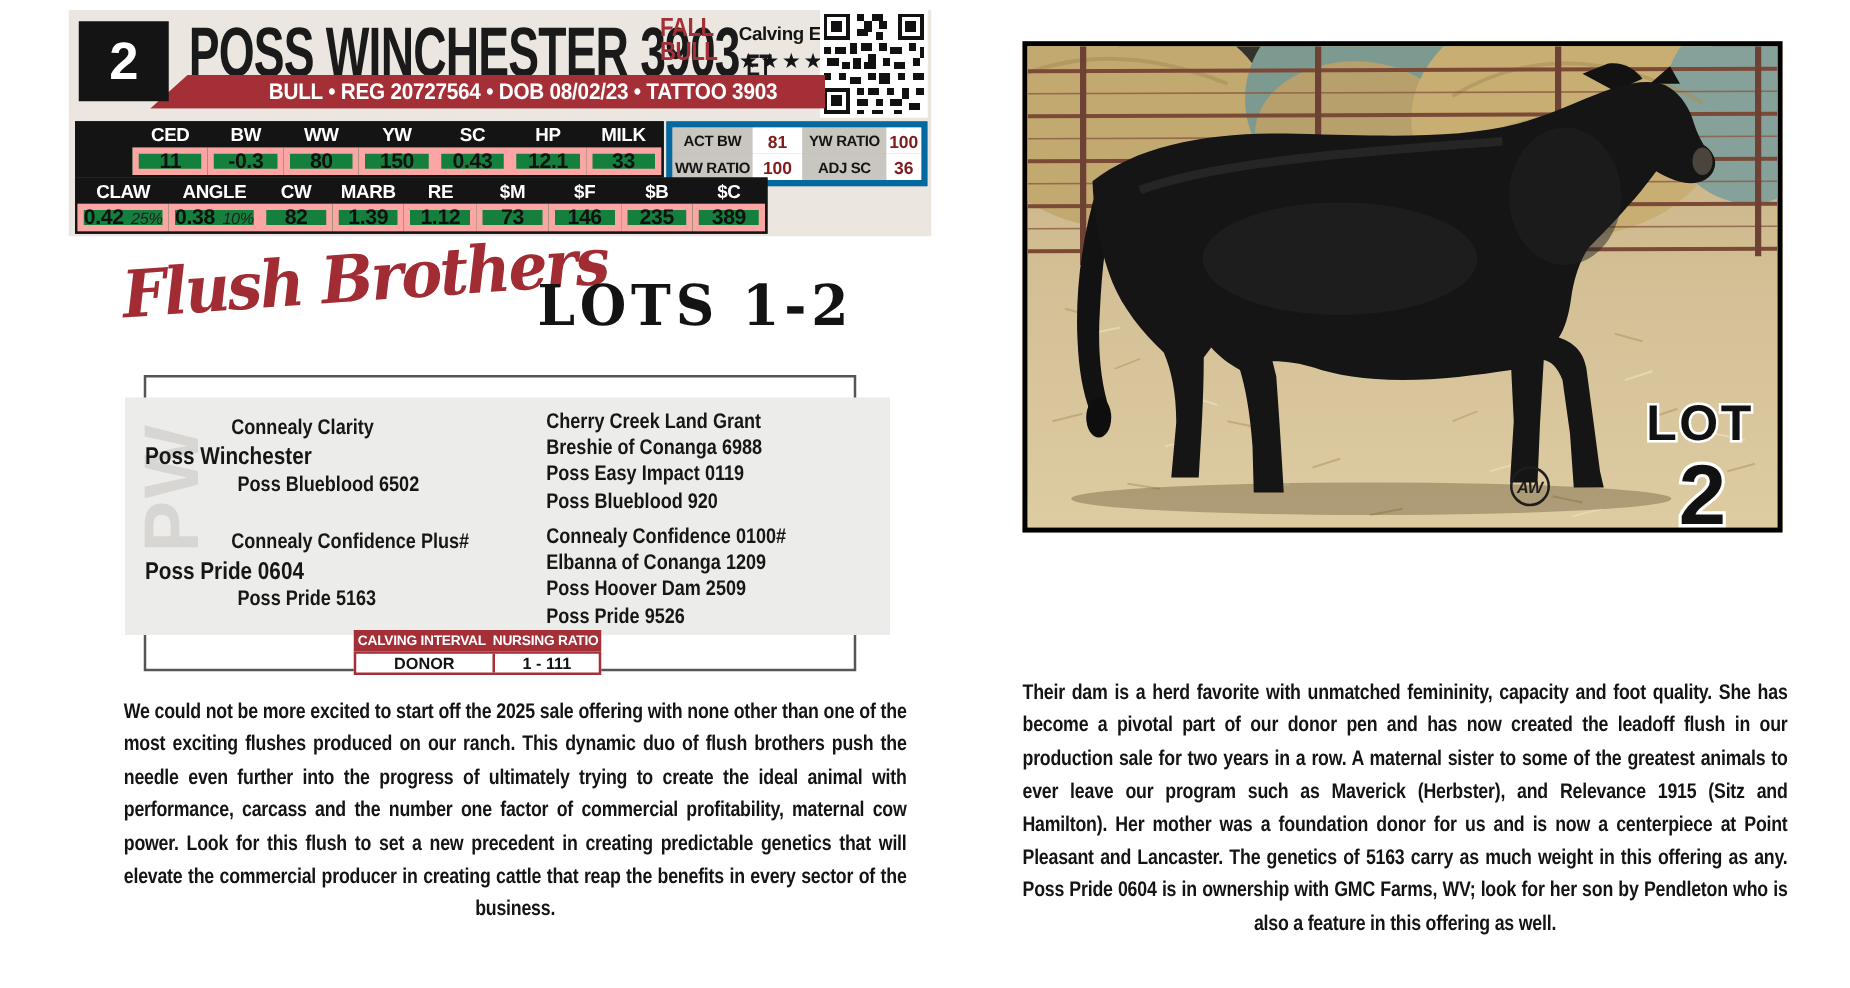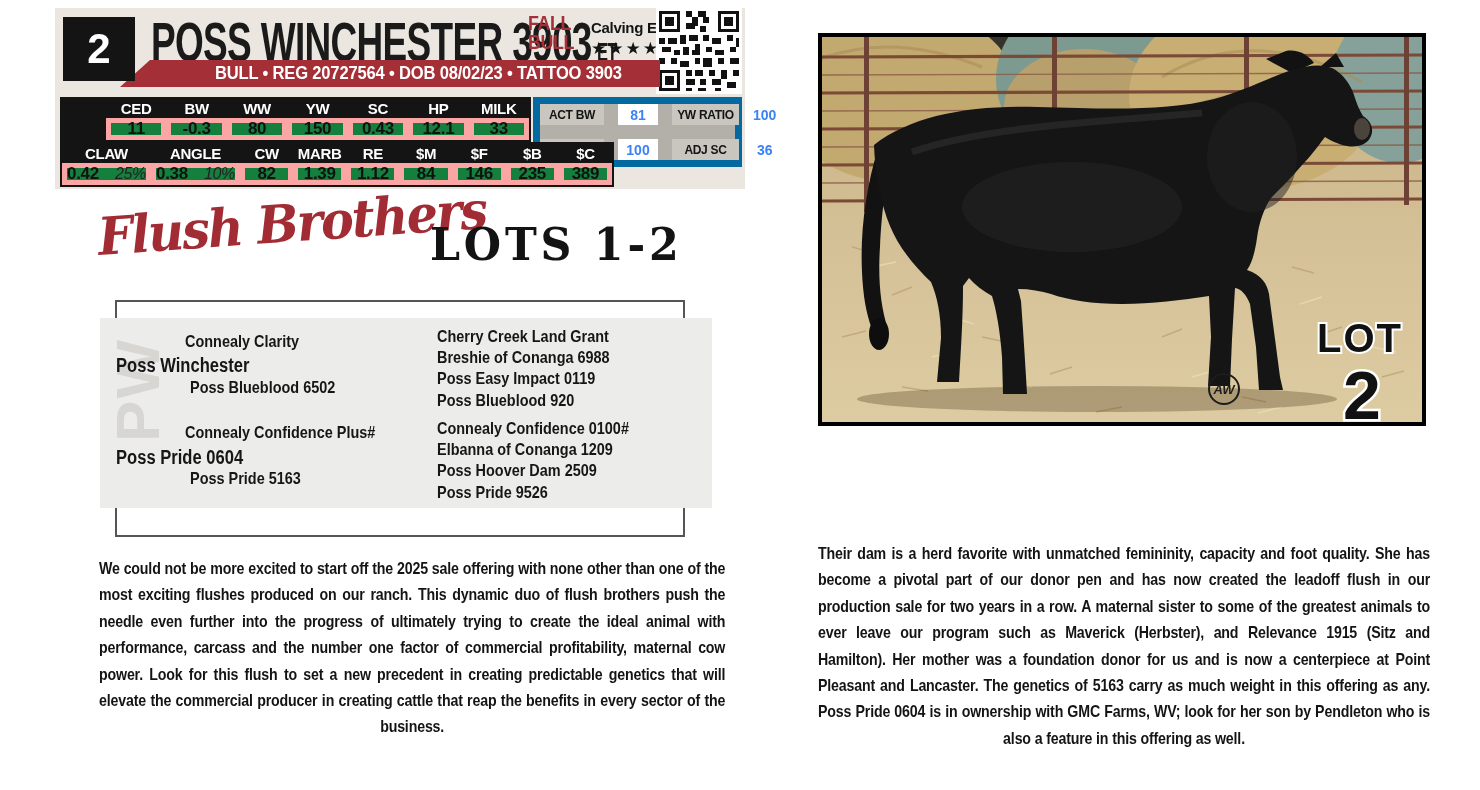--- a/index.html
+++ b/index.html
@@ -30,27 +30,27 @@
   .qr { position:absolute; left:601px; top:0px; width:86px; height:86px; background:#fff; }
 
   
   .epd { position:absolute; display:grid; border:2px solid #141414; background:#141414; }
   .t1 { left:60px; top:97px; width:471px; grid-template-columns:repeat(7,1fr); grid-template-rows:19px 22px;padding-left:44px; }
   .t2 { left:60px; top:142px; width:554px; grid-template-columns:repeat(9,1fr); grid-template-rows:19px 22px; }
   .epd .h { background:#141414; color:#fff; font-weight:bold; font-size:15px; display:flex;
             align-items:center; justify-content:center; letter-spacing:-0.3px; }
   .epd .v { background:#15803d; color:#111; font-weight:bold; font-size:17px; display:flex;
             align-items:center; justify-content:center; border:5px solid #fca5a5; letter-spacing:-0.3px; }
-  .epd .v small { font-size:16px; font-weight:normal; font-style:italic; margin-left:16px; color:#222; }
+  .epd .v small { font-size:13px; font-weight:normal; font-style:italic; margin-left:6px; color:#222; }
   .actbox { position:absolute; left:533px; top:97px; width:209px; display:grid;
-            grid-template-columns:64px 40px 67px 1fr; grid-auto-rows:21px; gap:14px; background:#b3b0aa;
-            border:7px solid #0369a1; }
+            grid-template-columns:64px 40px 67px 1fr; grid-auto-rows:21px; gap:0; background:#b3b0aa;
+            border:5px solid #0369a1; }
   .actbox .al { background:#C9C6C0; color:#141414; font-weight:bold; font-size:12px; display:flex;
                 align-items:center; justify-content:center; letter-spacing:-0.3px; }
-  .actbox .av { background:#fff; color:#3b82f6; font-weight:bold; font-size:14px; display:flex;
+  .actbox .av { background:#fff; color:#7f1d1d; font-weight:bold; font-size:14px; display:flex;
                 align-items:center; justify-content:center; }
 
   
   .script-title { position:absolute; left:98px; top:206px; font-family:"DejaVu Serif", serif;
                   font-style:italic; font-weight:bold; font-size:52px; color:#A12C34;
                   transform:rotate(-4deg) scaleX(.95); transform-origin:0 50%; letter-spacing:-2px; }
   .lots-title { position:absolute; left:430px; top:218px; font-family:"DejaVu Serif", serif;
                 font-weight:bold; font-size:45px; color:#131313; letter-spacing:4px;
                 transform:scaleX(.95); transform-origin:0 0; }
 
@@ -218,21 +218,21 @@
         <span>0.42</span>
         <small>25%</small>
       </div>
     <div class="v">
         <span>0.38</span>
         <small>10%</small>
       </div>
     <div class="v">82</div>
     <div class="v">1.39</div>
     <div class="v">1.12</div>
-    <div class="v">84</div>
+    <div class="v">73</div>
     <div class="v">146</div>
     <div class="v">235</div>
     <div class="v">389</div>
   </div>
 
   <div class="script-title">Flush Brothers</div>
   <div class="lots-title">LOTS 1-2</div>
 
   <div class="ped-outline"></div>
   <div class="ped-panel"></div>
@@ -249,20 +249,30 @@
     <div>Poss Easy Impact 0119</div>
     <div>Poss Blueblood 920</div>
   </div>
   <div class="ped-right pr-2">
     <div>Connealy Confidence 0100#</div>
     <div>Elbanna of Conanga 1209</div>
     <div>Poss Hoover Dam 2509</div>
     <div>Poss Pride 9526</div>
   </div>
 
+  <div class="mini">
+    <div class="mh">
+      <div>CALVING INTERVAL</div>
+      <div>NURSING RATIO</div>
+    </div>
+    <div class="mv">
+      <div>DONOR</div>
+      <div>1 - 111</div>
+    </div>
+  </div>
 
   <p class="para para-left">We could not be more excited to start off the 2025 sale offering with none other than one of the most exciting flushes produced on our ranch.  This dynamic duo of flush brothers push the needle even further into the progress of ultimately trying to create the ideal animal with performance, carcass and the number one factor of commercial profitability, maternal cow power.  Look for this flush to set a new precedent in creating predictable genetics that will elevate the commercial producer in creating cattle that reap the benefits in every sector of the business.</p>
 
   <figure class="photo">
     <svg viewBox="0 0 600 385" preserveAspectRatio="none">
       <defs>
         <linearGradient id="straw" x1="0" y1="0" x2="0" y2="1">
           <stop offset="0" stop-color="#c5ae80"></stop>
           <stop offset="0.5" stop-color="#d4c096"></stop>
           <stop offset="1" stop-color="#ddcba2"></stop>

